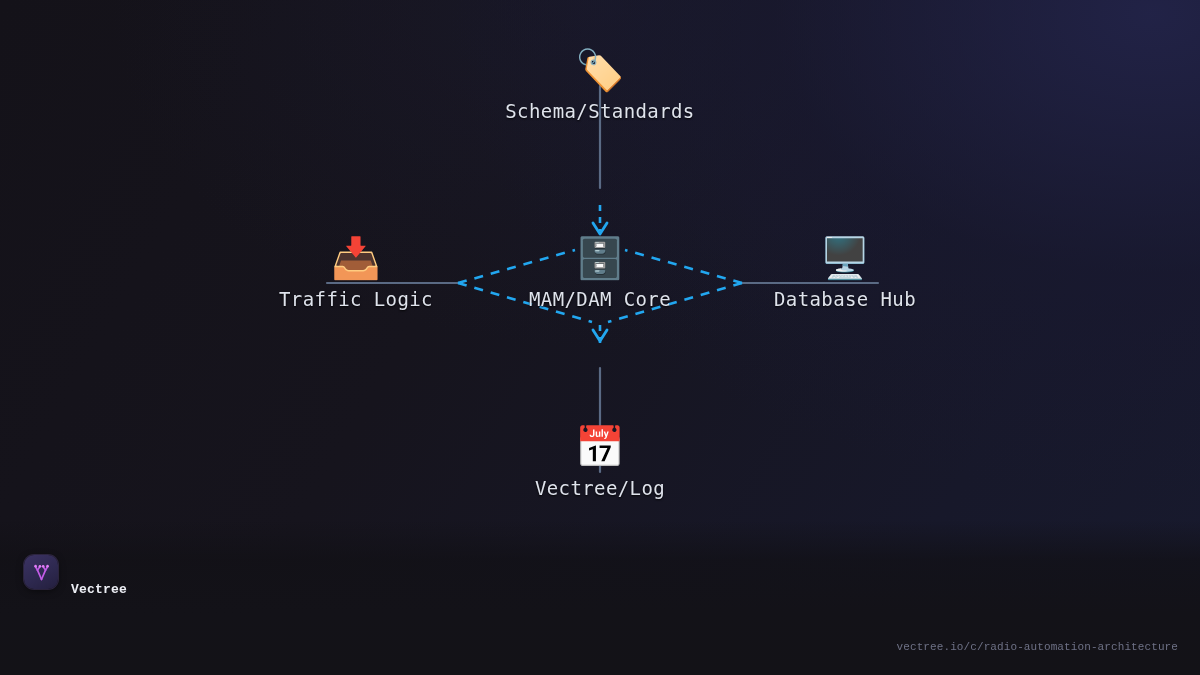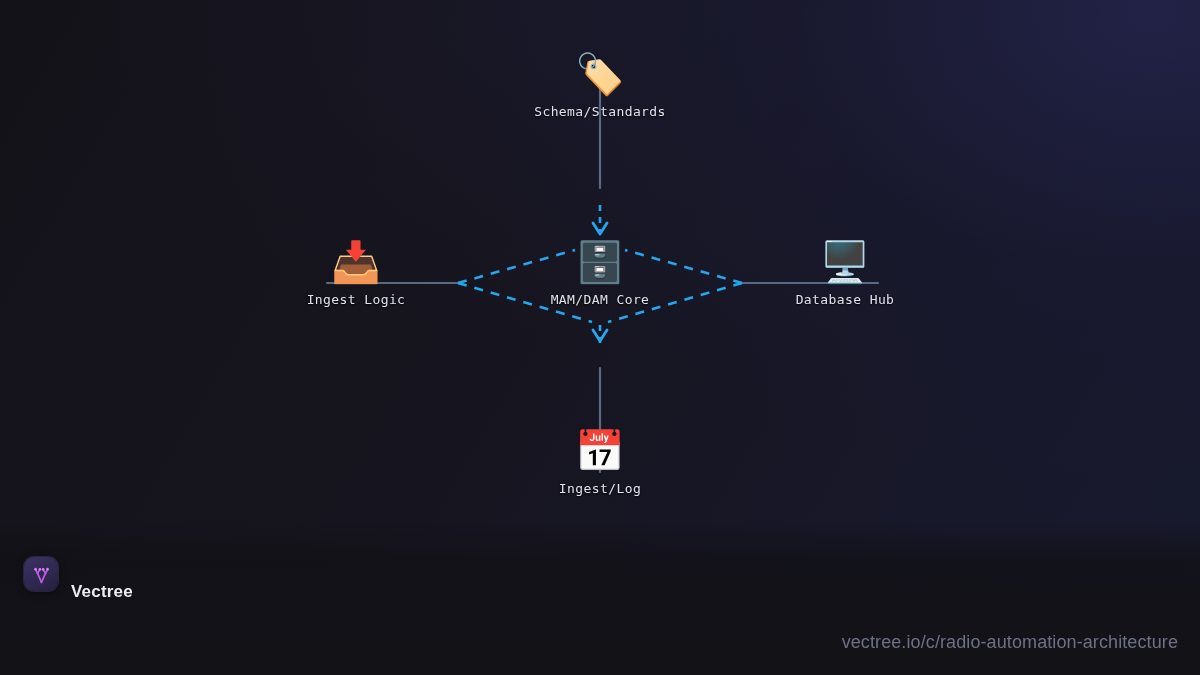--- a/index.html
+++ b/index.html
@@ -57,21 +57,21 @@
     font-size: 40px;
     line-height: 48px;
     height: 48px;
     display: block;
     text-align: center;
     user-select: none;
   }
   .node-label {
     margin-top: 6px;
     font-family: "DejaVu Sans Mono", "Liberation Mono", monospace;
-    font-size: 13px;
+    font-size: 19px;
     letter-spacing: 0.4px;
     color: #dfe3ec;
     text-align: center;
     white-space: nowrap;
     text-shadow: 0 1px 2px rgba(0,0,0,0.85);
   }
 
   #node-schema   { left: 600px; top: 84px;  }
   #node-ingest   { left: 356px; top: 272px; }
   #node-core     { left: 600px; top: 272px; }
@@ -99,22 +99,22 @@
     width: 34px;
     height: 34px;
     border-radius: 10px;
     background: linear-gradient(150deg, #3b3263 0%, #2e2950 55%, #241f3e 100%);
     box-shadow: 0 0 0 1px rgba(150,120,220,0.22), 0 2px 7px rgba(0,0,0,0.5);
     display: flex;
     align-items: center;
     justify-content: center;
   }
   #brand-name {
-    font-family: Liberation Sans, sans-serif;
-    font-size: 17px;
+    font-family: Liberation Mono, monospace;
+    font-size: 13px;
     font-weight: bold;
     color: #eceef4;
     letter-spacing: 0.2px;
     margin-top: 36px;
   }
   #headline {
     position: absolute;
     left: 24px;
     top: 66px;
     width: 790px;
@@ -122,22 +122,22 @@
     font-size: 29.5px;
     font-weight: bold;
     line-height: 34px;
     color: #f2f3f7;
     letter-spacing: -0.2px;
   }
   #url {
     position: absolute;
     right: 22px;
     bottom: 22px;
-    font-family: Liberation Sans, sans-serif;
-    font-size: 18px;
+    font-family: Liberation Mono, monospace;
+    font-size: 11px;
     color: #6e7186;
     letter-spacing: 0.1px;
     white-space: nowrap;
   }
 </style>
 </head>
 <body>
 
 <div id="stage">
 
@@ -162,36 +162,36 @@
       <line x1="600" y1="368" x2="600" y2="472" stroke="#5a6a84" stroke-width="2.2" stroke-linecap="round"></line>
     </svg>
 
     <div class="node" id="node-schema">
       <span class="node-emoji">🏷️</span>
       <span class="node-label">Schema/Standards</span>
     </div>
 
     <div class="node" id="node-ingest">
       <span class="node-emoji">📥</span>
-      <span class="node-label">Ingest Logic</span>
+      <span class="node-label">Traffic Logic</span>
     </div>
 
     <div class="node" id="node-core">
       <span class="node-emoji">🗄️</span>
       <span class="node-label">MAM/DAM Core</span>
     </div>
 
     <div class="node" id="node-playout">
       <span class="node-emoji">🖥️</span>
       <span class="node-label">Database Hub</span>
     </div>
 
     <div class="node" id="node-traffic">
       <span class="node-emoji">📅</span>
-      <span class="node-label">Ingest/Log</span>
+      <span class="node-label">Vectree/Log</span>
     </div>
 
   </div>
 
   <div id="footer">
 
     <div id="brand">
       <div id="brand-logo">
         <svg width="21" height="21" viewBox="0 0 24 24" aria-hidden="true">
           <g fill="none" stroke="#c45ce8" stroke-width="1.9" stroke-linecap="round" stroke-linejoin="round">

